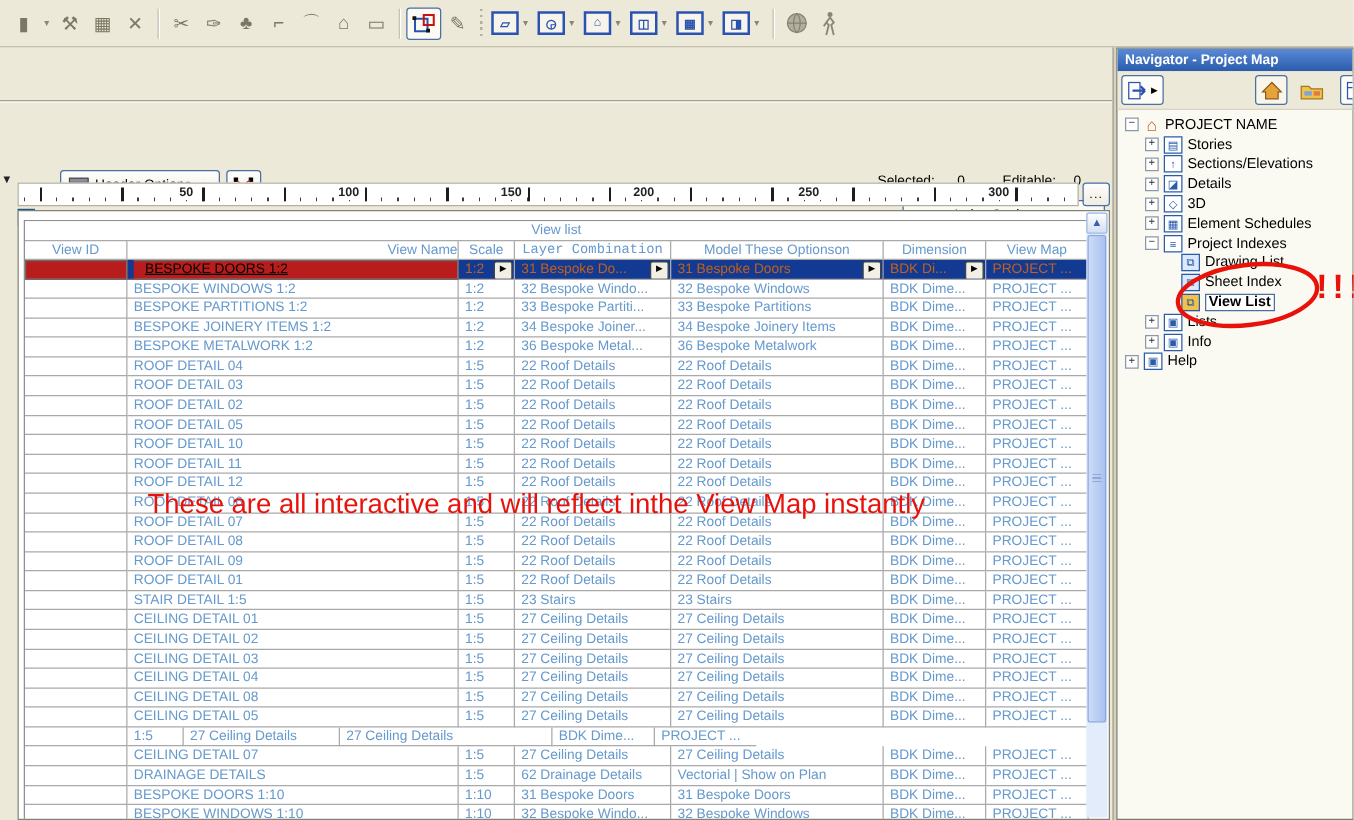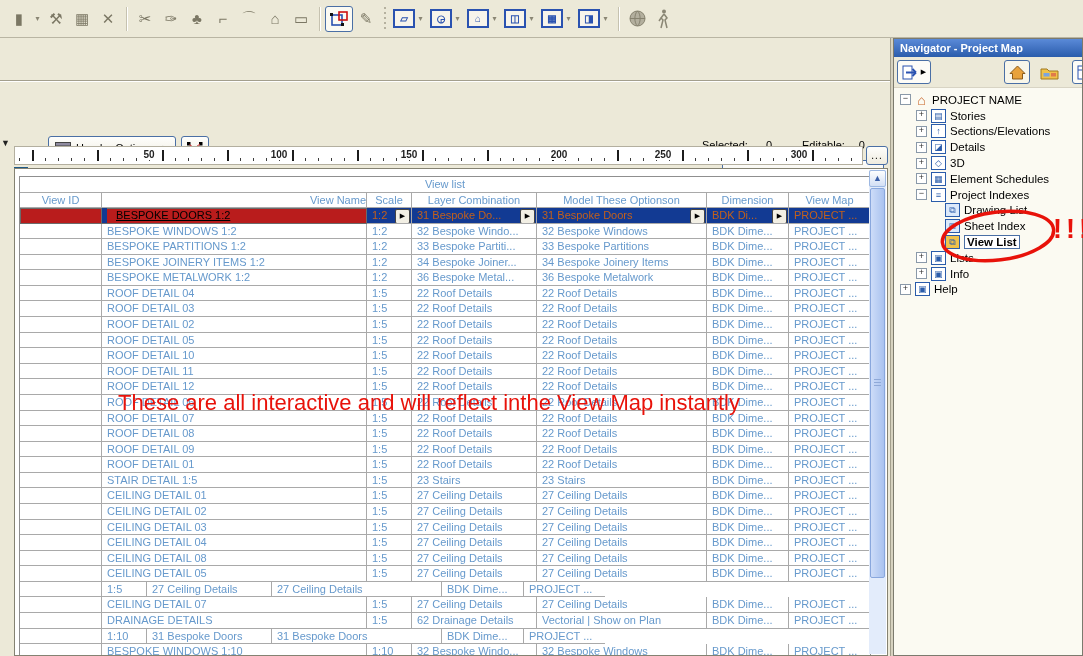--- a/index.html
+++ b/index.html
@@ -230,36 +230,36 @@
         <span>Index Settings...</span>
       </div>
     </div>
 
     <div id="ruler">
       <div class="rt-small"></div>
       <div class="rt-big"></div>
     <span class="r-label" style="left: 134px;">50</span>
         <span class="r-label" style="left: 264px;">100</span>
         <span class="r-label" style="left: 394px;">150</span>
-        <span class="r-label" style="left: 544px;">200</span>
-        <span class="r-label" style="left: 648px;">250</span>
+        <span class="r-label" style="left: 500px;">200</span>
+        <span class="r-label" style="left: 632px;">250</span>
         <span class="r-label" style="left: 784px;">300</span>
       </div>
     <div id="ruler-more-btn" class="xp-btn">
       <span>...</span>
     </div>
 
     <div id="table-canvas">
       <div id="vtable">
           <div class="t-title">View list</div>
           <div class="t-head">
             <div class="t-hcell" style="width: 82px;">View ID</div>
             <div class="t-hcell" style="width: 265px; text-align: right;">View Name</div>
             <div class="t-hcell" style="width: 45px;">Scale</div>
-            <div class="t-hcell" style="width: 125px;">Layer Combination</div>
+            <div class="t-hcell" style="width: 125px; font-family: Liberation Mono, monospace;">Layer Combination</div>
             <div class="t-hcell" style="width: 170px;">Model These Optionson</div>
             <div class="t-hcell" style="width: 82px;">Dimension</div>
             <div class="t-hcell" style="width: 81px;">View Map</div>
           </div>
           <div class="t-row selected">
             <div class="t-cell c0 edit" style="width: 82px;"></div>
             <div class="t-cell c1 edit" style="width: 265px;"><span class="bar"></span><span class="txt">BESPOKE DOORS 1:2</span></div>
             <div class="t-cell c2 sel" style="width: 45px;">1:2<span class="dd-btn">▶</span></div>
             <div class="t-cell c3 sel" style="width: 125px;">31 Bespoke Do...<span class="dd-btn">▶</span></div>
             <div class="t-cell c4 sel" style="width: 170px;">31 Bespoke Doors<span class="dd-btn">▶</span></div>
@@ -494,20 +494,21 @@
             <div class="t-cell c0" style="width: 82px;"></div>
             <div class="t-cell c1" style="width: 265px;">DRAINAGE DETAILS</div>
             <div class="t-cell c2" style="width: 45px;">1:5</div>
             <div class="t-cell c3" style="width: 125px;">62 Drainage Details</div>
             <div class="t-cell c4" style="width: 170px;">Vectorial | Show on Plan</div>
             <div class="t-cell c5" style="width: 82px;">BDK Dime...</div>
             <div class="t-cell c6" style="width: 81px;">PROJECT ...</div>
           </div>
           <div class="t-row">
             <div class="t-cell c0" style="width: 82px;"></div>
+            <div class="t-cell c1" style="width: 265px;">BESPOKE DOORS 1:10</div>
             <div class="t-cell c2" style="width: 45px;">1:10</div>
             <div class="t-cell c3" style="width: 125px;">31 Bespoke Doors</div>
             <div class="t-cell c4" style="width: 170px;">31 Bespoke Doors</div>
             <div class="t-cell c5" style="width: 82px;">BDK Dime...</div>
             <div class="t-cell c6" style="width: 81px;">PROJECT ...</div>
           </div>
           <div class="t-row">
             <div class="t-cell c0" style="width: 82px;"></div>
             <div class="t-cell c1" style="width: 265px;">BESPOKE WINDOWS 1:10</div>
             <div class="t-cell c2" style="width: 45px;">1:10</div>

